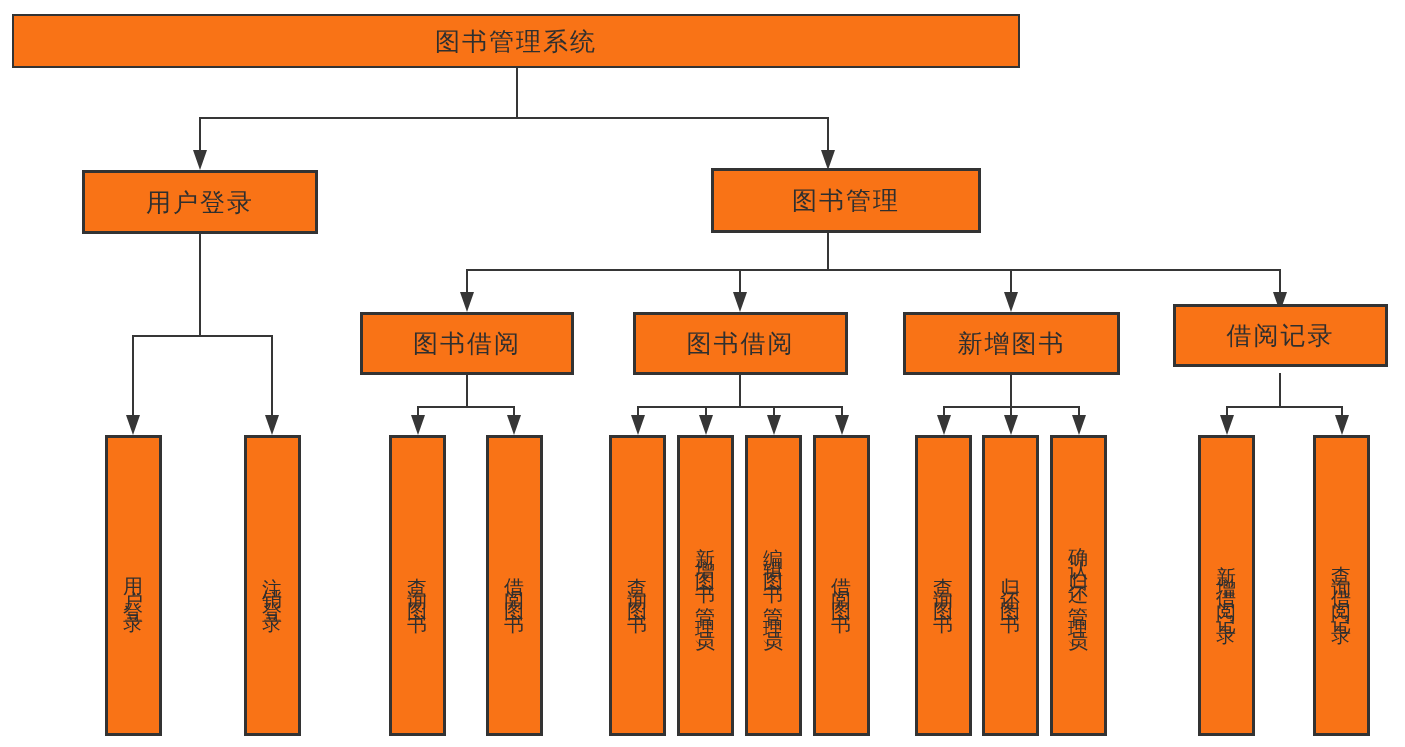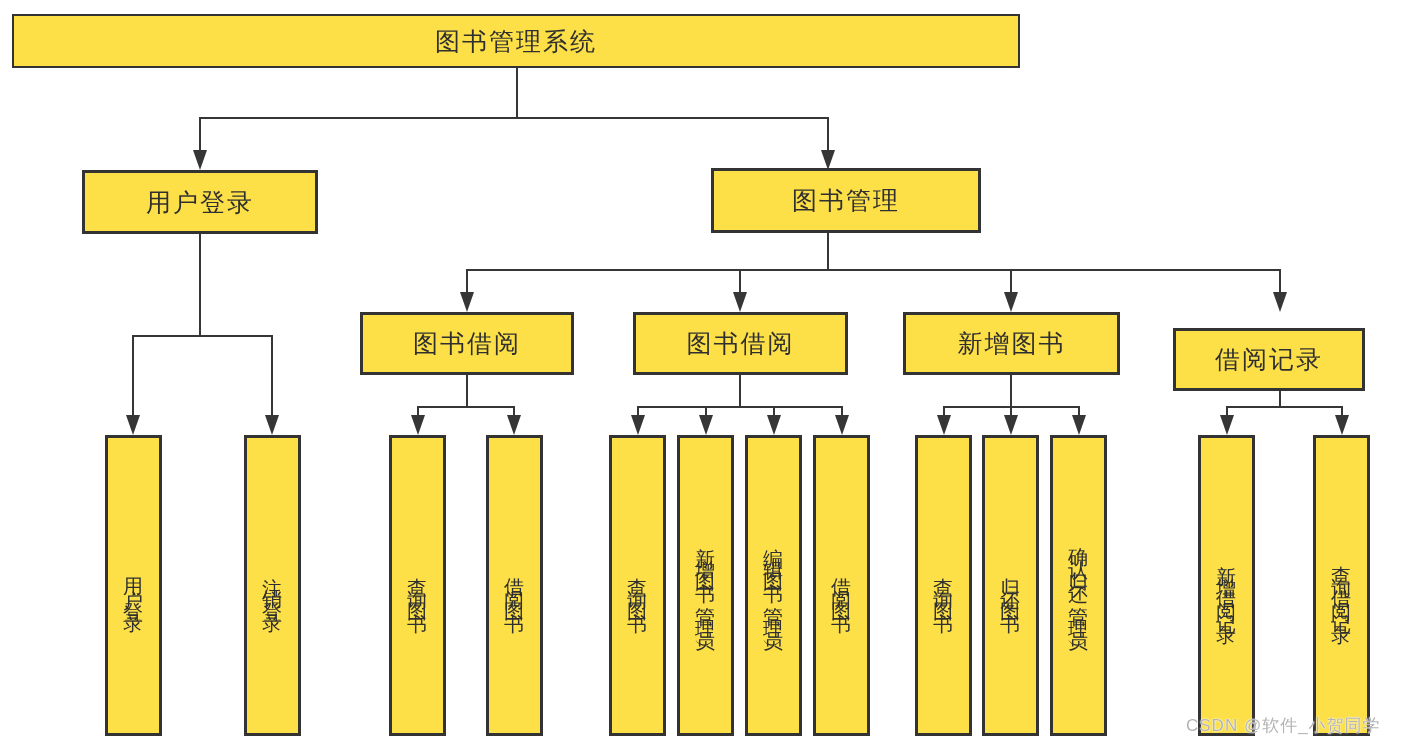--- a/index.html
+++ b/index.html
@@ -3,21 +3,21 @@
 <meta charset="utf-8">
 <style>
   html,body{margin:0;padding:0;background:var(--background,#fff);}
   .stage{
     position:relative;width:1405px;height:747px;overflow:hidden;
     background:var(--background,#fff);
     font-family:"Liberation Sans","DejaVu Sans",sans-serif;
     color:var(--text,#2f2f2f);
   }
   .box{
-    position:absolute;box-sizing:border-box;background:#fde047;
+    position:absolute;box-sizing:border-box;background:#f97316;
     border:3px solid var(--box_border,#333);
     display:flex;align-items:center;justify-content:center;
     z-index:2;
   }
   .root{border-width:2px;}
   .hlbl{font-size:25px;letter-spacing:2px;white-space:nowrap;}
   .vlbl{
     writing-mode:vertical-rl;text-orientation:mixed;
     font-size:20px;letter-spacing:12px;line-height:1;white-space:nowrap;
   }
@@ -53,21 +53,21 @@
 
   <div class="box" style="left:360px;top:312px;width:214px;height:63px">
     <span class="hlbl">图书借阅</span>
   </div>
   <div class="box" style="left:633px;top:312px;width:215px;height:63px">
     <span class="hlbl">图书借阅</span>
   </div>
   <div class="box" style="left:903px;top:312px;width:217px;height:63px">
     <span class="hlbl">新增图书</span>
   </div>
-  <div class="box" style="left:1173px;top:328px;width:192px;height:63px">
+  <div class="box" style="left:1173px;top:304px;width:215px;height:63px">
     <span class="hlbl">借阅记录</span>
   </div>
 
   <div class="box" style="left:105px;top:435px;width:57px;height:301px">
     <span class="vlbl">用户登录</span>
   </div>
   <div class="box" style="left:244px;top:435px;width:57px;height:301px">
     <span class="vlbl">注销登录</span>
   </div>
 
@@ -160,15 +160,14 @@
   <i class="ah" style="left:1004px;top:415px"></i>
   <i class="ah" style="left:1072px;top:415px"></i>
 
   <i class="vl" style="left:1279px;top:373px;height:34px"></i>
   <i class="hl" style="left:1226px;top:406px;width:117px"></i>
   <i class="vl" style="left:1226px;top:406px;height:10px"></i>
   <i class="vl" style="left:1341px;top:406px;height:10px"></i>
   <i class="ah" style="left:1220px;top:415px"></i>
   <i class="ah" style="left:1335px;top:415px"></i>
 
-  <div class="watermark">CSDN @软件_小贺同学</div>
 
 </div>
 
 </body></html>

